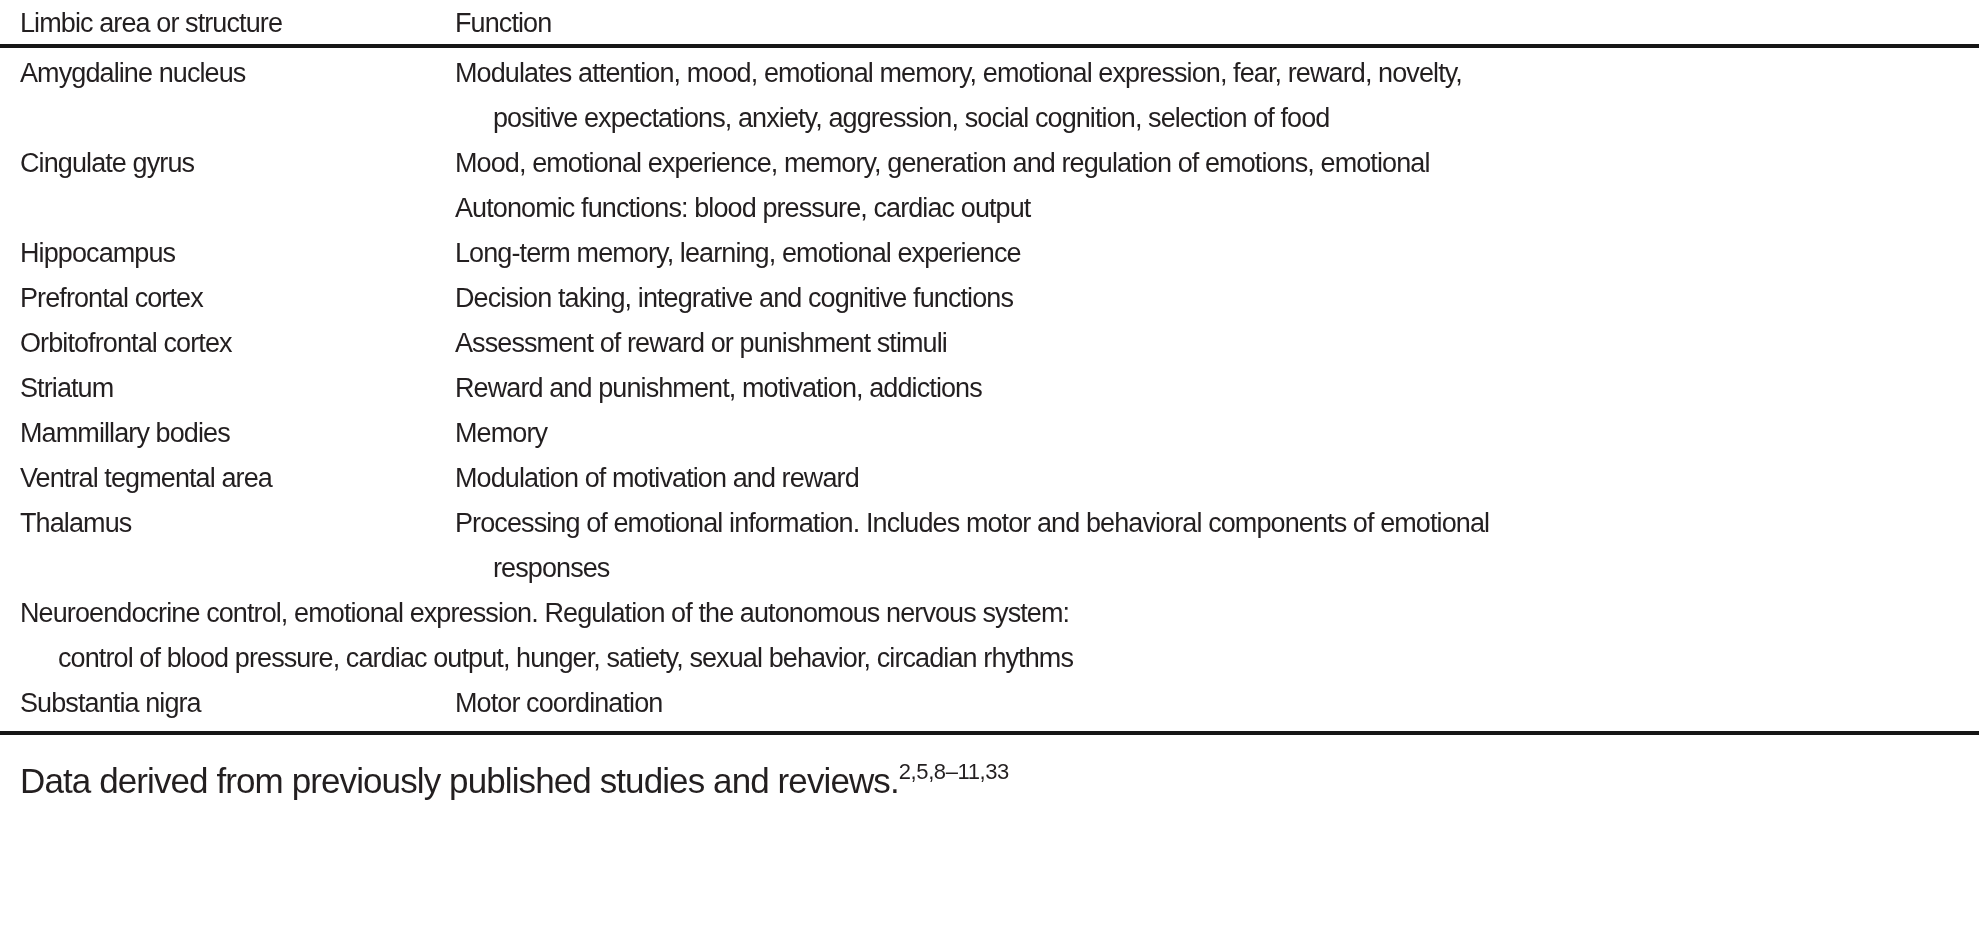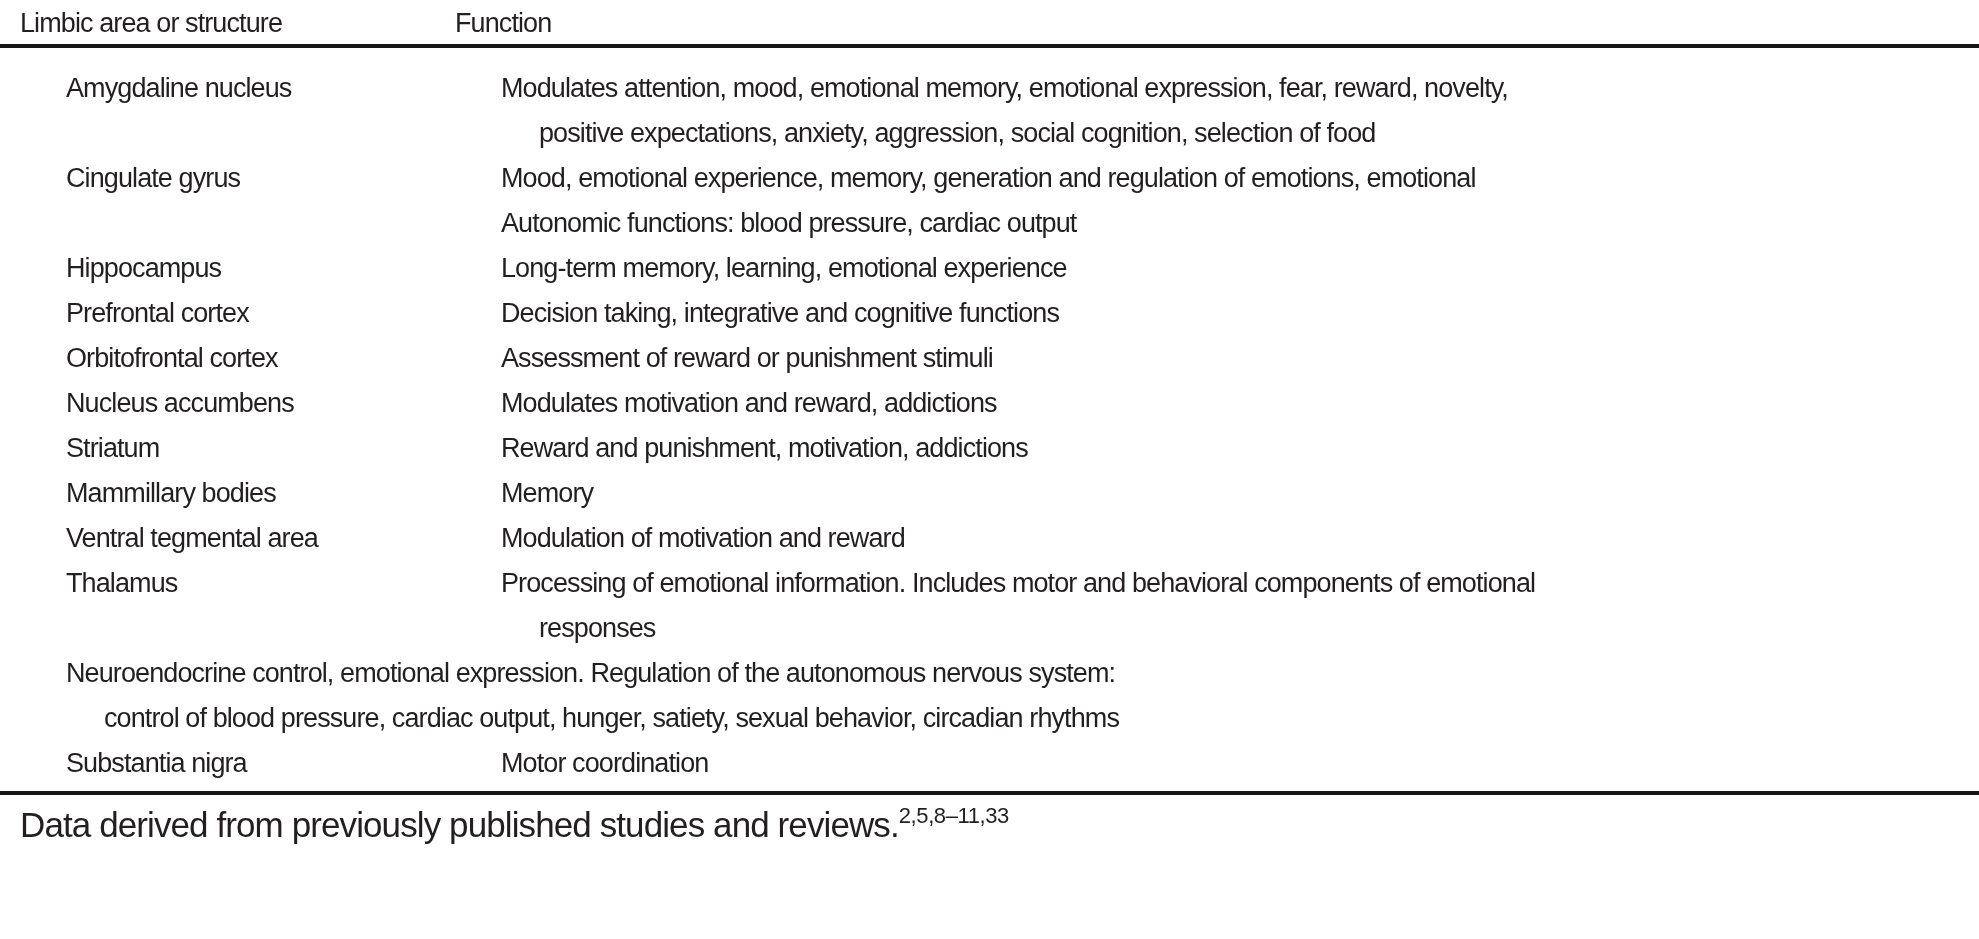--- a/index.html
+++ b/index.html
@@ -36,28 +36,27 @@
   }
   .wrap {
     padding-left: 38px;
   }
   .rule {
     height: 4px;
     background: #161616;
     width: 1979px;
   }
   .rows {
-    padding-top: 18px;
-    margin-left: 46px;
+    padding-top: 3px;
   }
   .footnote-bar {
     margin-top: 5px;
   }
   .footnote {
-    padding: 6px 0 0 20px;
+    padding: 22px 0 0 20px;
     font-size: 35px;
     line-height: 48px;
     letter-spacing: -0.9px;
     white-space: nowrap;
   }
   .footnote sup {
     font-size: 22px;
     letter-spacing: -0.4px;
     line-height: 0;
     vertical-align: 14px;
@@ -108,26 +107,20 @@
       </div>
     </div>
 
     <div class="row">
       <div class="c1">Orbitofrontal cortex</div>
       <div class="c2">
         <div class="ln">Assessment of reward or punishment stimuli</div>
       </div>
     </div>
 
-    <div class="row">
-      <div class="c1">Nucleus accumbens</div>
-      <div class="c2">
-        <div class="ln">Modulates motivation and reward, addictions</div>
-      </div>
-    </div>
 
     <div class="row">
       <div class="c1">Striatum</div>
       <div class="c2">
         <div class="ln">Reward and punishment, motivation, addictions</div>
       </div>
     </div>
 
     <div class="row">
       <div class="c1">Mammillary bodies</div>

